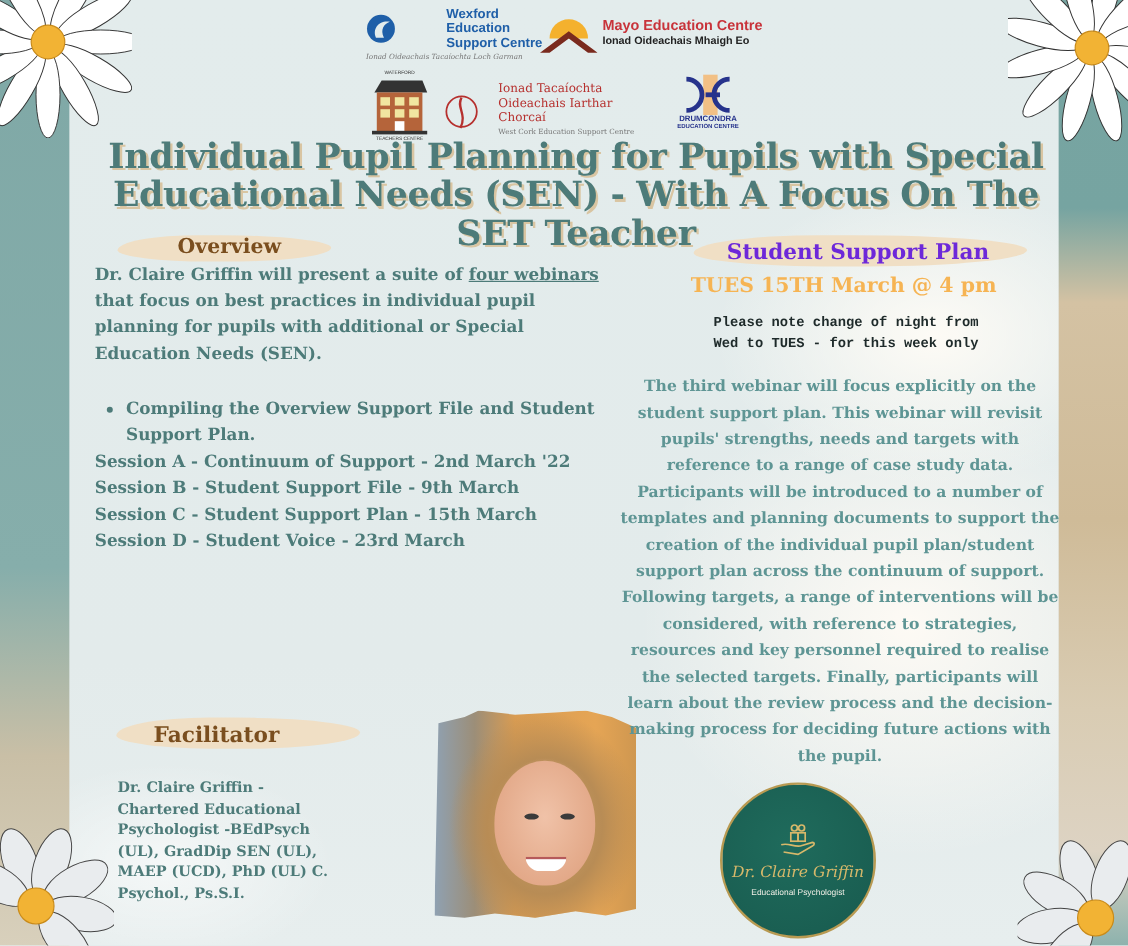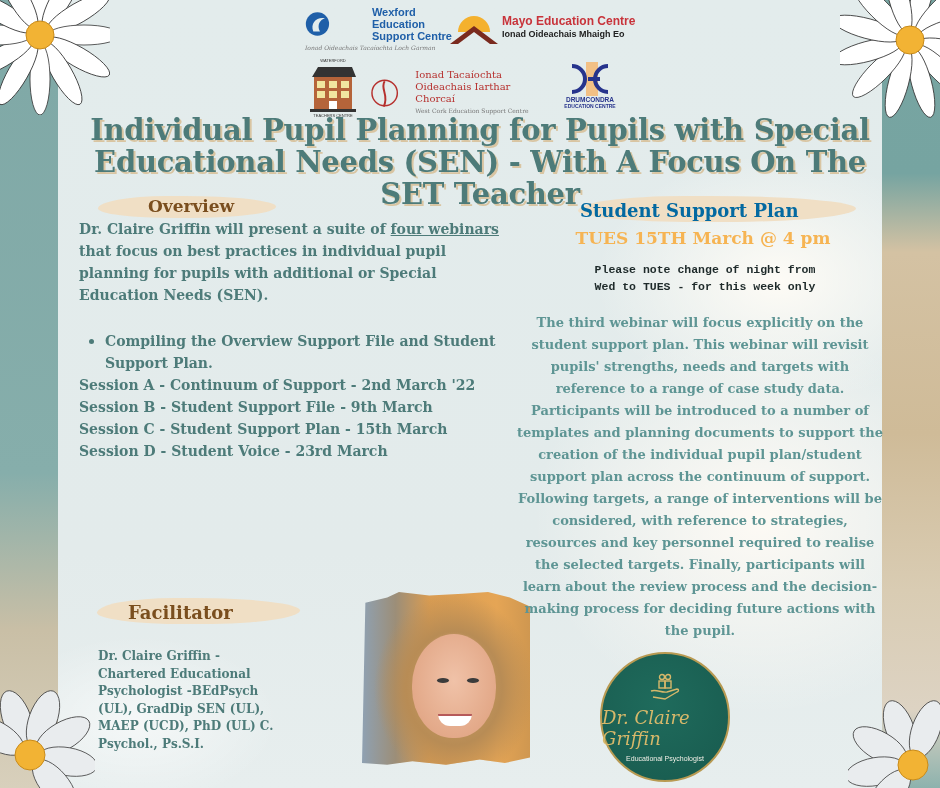--- a/index.html
+++ b/index.html
@@ -52,22 +52,22 @@
     color: #4d7b79; font-size: 14px; line-height: 22px;
   }
   .body-text u { text-decoration: underline; }
   ul.bullets { list-style: none; }
   ul.bullets li { position: relative; padding-left: 26px; }
   ul.bullets li::before {
     content: ""; position: absolute; left: 10px; top: 9px;
     width: 5px; height: 5px; border-radius: 50%; background: #4d7b79;
   }
   .ssp-title {
-    position: absolute; left: 580px; top: 200px; width: 270px; text-align: left;
-    font-family: "DejaVu Serif", serif; font-weight: bold; font-size: 18px; color: #0369a1;
+    position: absolute; left: 580px; top: 200px; width: 270px; text-align: center;
+    font-family: "DejaVu Serif", serif; font-weight: bold; font-size: 18px; color: #6d28d9;
   }
   .ssp-date {
     position: absolute; left: 563px; top: 228px; width: 280px; text-align: center;
     font-family: "DejaVu Serif", serif; font-weight: bold; font-size: 17px; color: #f6b453;
   }
   .ssp-note {
     position: absolute; left: 560px; top: 261px; width: 290px; text-align: center;
     font-family: Liberation Mono, monospace; font-weight: bold; font-size: 11.5px; line-height: 17px; color: #1e2a2a;
   }
   .ssp-desc {
@@ -91,21 +91,21 @@
     background: #fff; border-radius: 0 0 18px 18px; border-top: 2px solid #b65a5a;
   }
   .photo-eye { position: absolute; top: 86px; width: 12px; height: 5px; border-radius: 50%; background: #3b3b3b; }
   .badge {
     position: absolute; left: 600px; top: 652px; width: 130px; height: 130px; border-radius: 50%;
     background: radial-gradient(circle at 45% 40%, #1f6b5c 0%, #185a4e 100%);
     border: 2px solid #b89a52;
     display: flex; flex-direction: column; align-items: center; justify-content: center;
   }
   .badge-name {
-    font-family: "DejaVu Serif", serif; font-style: italic; color: #d7b86a; font-size: 18px; margin-top: 6px;
+    font-family: "DejaVu Serif", serif; font-style: italic; color: #d7b86a; font-size: 13px; margin-top: 6px;
   }
   .badge-role {
     font-family: "Liberation Sans", sans-serif; color: #f0efe6; font-size: 7px; margin-top: 6px;
   }
 </style>
 </head>
 <body>
 
 <div class="strip-left"></div>
 <div class="strip-right"></div>

